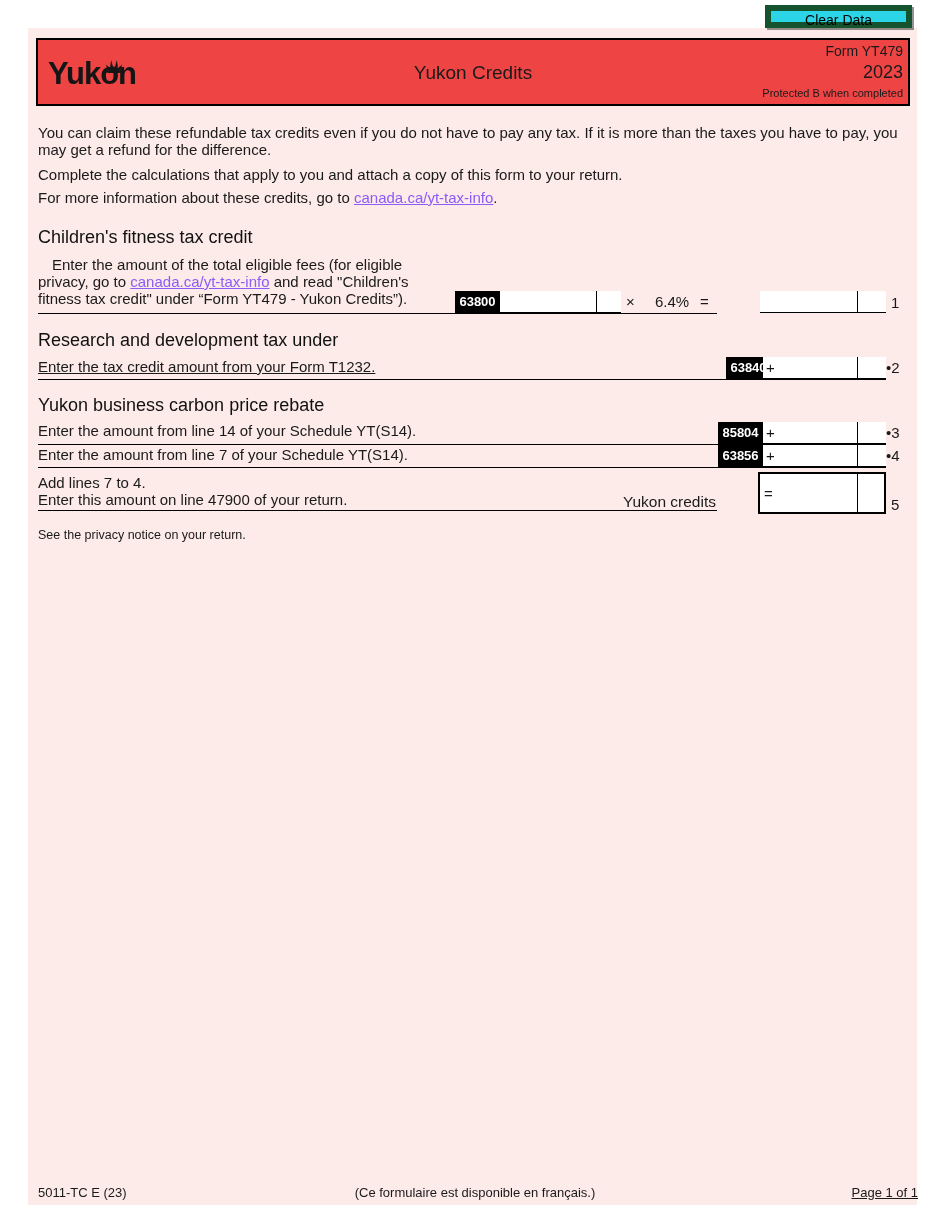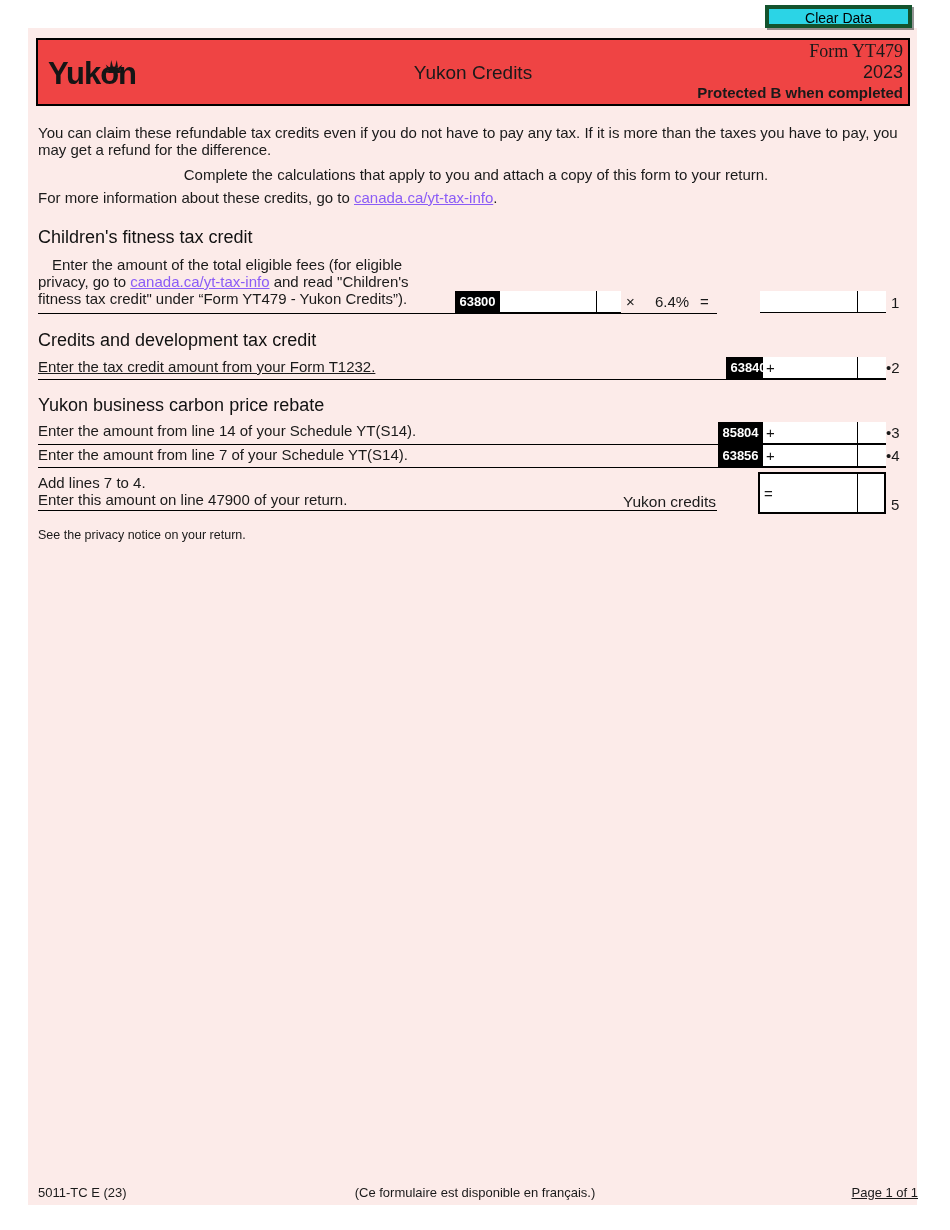--- a/index.html
+++ b/index.html
@@ -5,35 +5,35 @@
   * { margin:0; padding:0; box-sizing:border-box; }
   html,body { width:950px; height:1230px; background:#ffffff;
     font-family:"Liberation Sans", sans-serif; color:#1a1a1a; }
   body { position:relative; overflow:hidden; }
 
   .tint { position:absolute; left:28px; top:28px; width:889px; height:1177px;
     background:#fcebe9; }
 
   
   .clear-btn { position:absolute; left:765px; top:5px; width:147px; height:23px;
-    background:#2bd4e6; border:4px solid #14532d; box-shadow:2px 2px 0 rgba(60,60,60,.55);
+    background:#2bd4e6; border:6px solid #14532d; box-shadow:2px 2px 0 rgba(60,60,60,.55);
     font-size:14px; text-align:center; line-height:19px; cursor:pointer; color:#000; }
 
   
   .header-box { position:absolute; left:36px; top:38px; width:874px; height:68px;
     background:#ef4444; border:2px solid #000; }
   .logo { position:absolute; left:10px; top:16px; font-size:31px; font-weight:bold;
     letter-spacing:-1px; color:#151515; }
   .logo .burst { position:absolute; left:53px; top:-11px; }
   .hdr-title { position:absolute; left:0; right:0; top:22px; text-align:center;
     font-size:19px; }
   .hdr-right { position:absolute; right:5px; top:1px; text-align:right; }
-  .hdr-right .l1 { font-size:18px; line-height:21px;font-family:Liberation Serif, serif; }
+  .hdr-right .l1 { font-size:14px; line-height:21px; }
   .hdr-right .l2 { font-size:18px; line-height:21px; }
-  .hdr-right .l3 { font-size:15px; line-height:20px;font-weight:bold; }
+  .hdr-right .l3 { font-size:11px; line-height:20px; }
 
   .txt { position:absolute; font-size:15px; line-height:17px; }
   a.lnk { color:#8b5cf6; text-decoration:underline; cursor:pointer; }
 
   .sect { position:absolute; font-size:18px; color:#111; }
 
   
   .code { position:absolute; width:45px; height:22px; background:#000; color:#fff;
     font-size:13px; font-weight:bold; text-align:center; line-height:22px; }
 
@@ -96,21 +96,21 @@
   </div>
   <div class="hdr-title">Yukon Credits</div>
   <div class="hdr-right">
     <div class="l1">Form YT479</div>
     <div class="l2">2023</div>
     <div class="l3">Protected B when completed</div>
   </div>
 </div>
 
 <div class="txt" style="left:38px; top:124px; width:876px;">You can claim these refundable tax credits even if you do not have to pay any tax. If it is more than the taxes you have to pay, you may get a refund for the difference.</div>
-<div class="txt" style="left:38px; top:166px; width:876px;text-align:center;">Complete the calculations that apply to you and attach a copy of this form to your return.</div>
+<div class="txt" style="left:38px; top:166px; width:876px;">Complete the calculations that apply to you and attach a copy of this form to your return.</div>
 <div class="txt" style="left:38px; top:189px; width:876px;">
   <span>For more information about these credits, go to </span><a class="lnk">canada.ca/yt-tax-info</a><span>.</span>
 </div>
 
 <div class="sect" style="left:38px; top:227px;">Children's fitness tax credit</div>
 <div class="txt" style="left:52px; top:256px; width:430px;">Enter the amount of the total eligible fees (for eligible</div>
 <div class="txt" style="left:38px; top:273px; width:430px;">
   <span>privacy, go to </span><a class="lnk">canada.ca/yt-tax-info</a><span> and read "Children's</span>
 </div>
 <div class="txt" style="left:38px; top:290px; width:430px;">fitness tax credit" under “Form YT479 - Yukon Credits”).</div>
@@ -129,21 +129,21 @@
 <div class="ratewrap" style="left:700px; top:293px;">=</div>
 <div class="fld" style="left:760px; top:291px; width:126px;">
   <input class="dollars" style="">
   <span class="div"></span>
   <span class="cents-wrap" style="width:28px;">
       <input class="cents" style="">
     </span>
 </div>
 <div class="lineno" style="left:891px; top:294px;">1</div>
 
-<div class="sect" style="left:38px; top:330px;">Credits and development tax credit</div>
+<div class="sect" style="left:38px; top:330px;">Research and development tax under</div>
 <div class="txt" style="left:38px; top:358px; width:650px;text-decoration:underline;">Enter the tax credit amount from your Form T1232.</div>
 <div class="uline" style="left:38px; top:379px; width:848px;"></div>
 <div class="code" style="left:718px; top:357px;margin-left:8px;">63840</div>
 <div class="fld" style="left:763px; top:357px; width:123px;">
   <span class="op">+</span>
   <input class="dollars" style="">
   <span class="div"></span>
   <span class="cents-wrap" style="width:28px;">
       <input class="cents" style="">
     </span>

